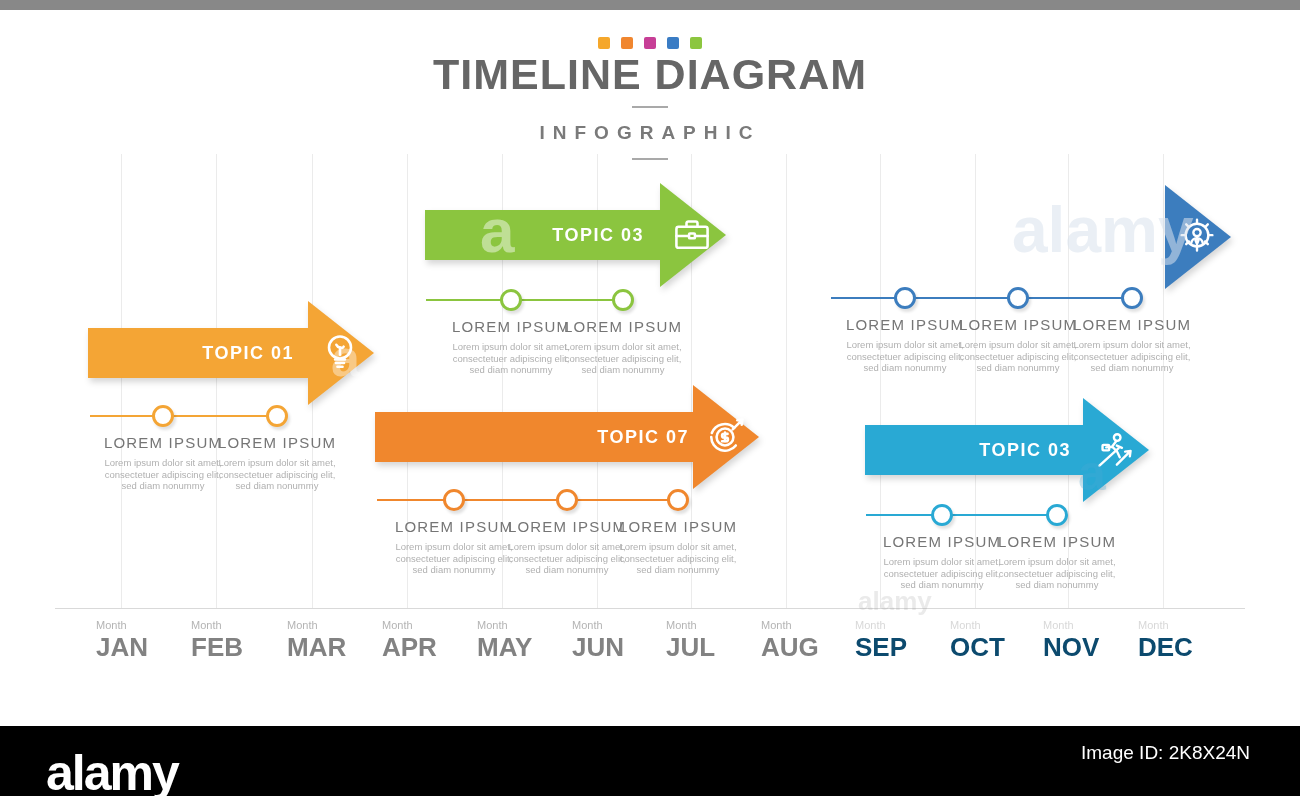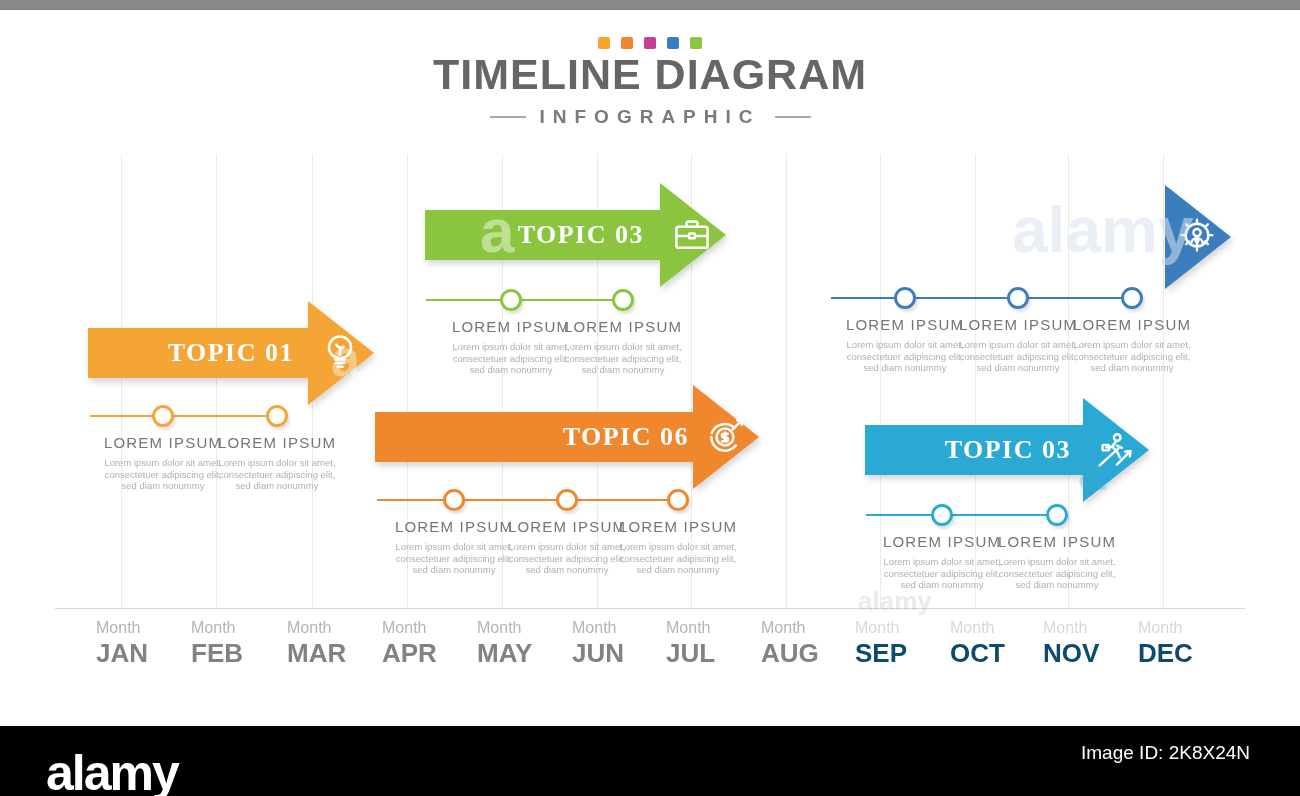--- a/index.html
+++ b/index.html
@@ -8,45 +8,45 @@
     font-family:"Liberation Sans", sans-serif;overflow:hidden;margin:10px auto;
   }
   
   .squares{position:absolute;left:0;top:27px;width:1300px;display:flex;justify-content:center;gap:11px;}
   .square{width:12px;height:12px;border-radius:2px;}
   .title{
     position:absolute;left:0;top:40px;width:1300px;text-align:center;margin:0;
     font-size:43px;font-weight:bold;color:#666666;letter-spacing:1px;
   }
   .subtitle-row{
-    position:absolute;left:0;top:96px;width:1300px;display:flex;align-items:center;justify-content:center;gap:14px;
+    position:absolute;left:0;top:96px;width:1300px;display:flex;align-items:center;justify-content:center;gap:14px;flex-direction:column;
   }
   .dash{display:inline-block;width:36px;height:0;border-top:2px solid #a9a9a9;}
   .subtitle{font-size:19px;font-weight:bold;color:#7a7a7a;letter-spacing:8px;}
   
   .gridline{position:absolute;width:1px;background:#ebebeb;top:144px;height:455px;}
   .baseline{position:absolute;left:55px;top:598px;width:1190px;height:1px;background:#d9d9d9;}
   
   .arrow{position:absolute;height:104px;filter:drop-shadow(2px 4px 3px rgba(0,0,0,0.16));}
   .arrow-body{position:absolute;left:0;top:27px;height:50px;}
   .arrow-label{
     position:absolute;top:0;height:50px;line-height:50px;white-space:nowrap;
-    color:#fff;font-size:26px;font-weight:bold;letter-spacing:1.5px;font-family:Liberation Serif, serif;
+    color:#fff;font-size:18px;font-weight:bold;letter-spacing:1.5px;
   }
   .arrow-head{position:absolute;top:0;width:0;height:0;border-top:52px solid transparent;border-bottom:52px solid transparent;}
   .arrow-icon{position:absolute;top:30px;width:44px;height:44px;color:#ffffff;}
   
   .tline{position:absolute;height:2px;}
   .dot{position:absolute;width:16px;height:16px;border-radius:50%;background:#fff;border:3px solid;box-shadow:2px 3px 3px rgba(0,0,0,0.12);}
   .milestone{position:absolute;width:150px;text-align:center;}
   .milestone-heading{font-size:15px;color:#757575;letter-spacing:1.2px;margin-bottom:6px;}
   .milestone-line{font-size:9.5px;color:#b0b0b0;line-height:11.5px;}
   
   .month{position:absolute;width:95px;}
-  .month-small{font-size:16px;color:#b4b4b4;}
+  .month-small{font-size:11px;color:#b4b4b4;}
   .month-abbr{font-size:26px;font-weight:bold;color:#828282;margin-top:1px;}
   .month.faded .month-small{color:#d8d8d8;}
   .month.faded .month-abbr{color:#0c4a6e;}
   
   .wm{position:absolute;font-weight:bold;z-index:50;pointer-events:none;line-height:1;}
   
   .footer{position:absolute;left:0;top:716px;width:1300px;height:80px;background:#000;}
   .logo{position:absolute;left:46px;top:22px;color:#fff;font-size:50px;font-weight:bold;letter-spacing:-2px;line-height:1;}
   .footer-right{position:absolute;right:50px;top:16px;text-align:center;color:#fff;}
   .footer-id{font-size:19px;margin-bottom:5px;}
@@ -95,21 +95,21 @@
     <svg class="arrow-icon" viewBox="0 0 24 24" fill="none" stroke="currentColor" stroke-width="1.4" stroke-linecap="round" style="left: 230px;">
       <circle cx="12" cy="9" r="6"></circle>
       <path d="M10 7.5c.4 1 .8 1.3 2 1.5 1.2.2 1.6.6 2-.5"></path>
       <path d="M12 9v4"></path>
       <path d="M9.3 15.5h5.4M9.8 17.5h4.4M10.6 19.5h2.8"></path>
     </svg>
   </div>
 
   <div class="arrow" id="arrow-1" style="left: 375px; top: 375px; width: 384px;">
     <div class="arrow-body" style="width: 318px; background: rgb(240, 135, 45);">
-      <span class="arrow-label" style="right: 4px;">TOPIC 06</span>
+      <span class="arrow-label" style="right: 4px;">TOPIC 07</span>
     </div>
     <div class="arrow-head" style="left: 318px; border-left: 66px solid rgb(240, 135, 45);"></div>
     <svg class="arrow-icon" viewBox="0 0 24 24" fill="none" stroke="currentColor" stroke-width="1.4" stroke-linecap="round" style="left: 328px;">
       <path d="M4.5 12a7.5 7.5 0 0 0 13.4 4.6M4.8 9.8A7.5 7.5 0 0 1 17 7"></path>
       <circle cx="12" cy="12" r="4.6"></circle>
       <path d="M12 9.6v4.8M13.4 10.3h-2a1 1 0 0 0 0 2h1.2a1 1 0 0 1 0 2h-2.2"></path>
       <path d="M21.5 2.5l-5.3 5.3M21.5 2.5l-.4 2.8M21.5 2.5l-2.8.4"></path>
     </svg>
   </div>
 

